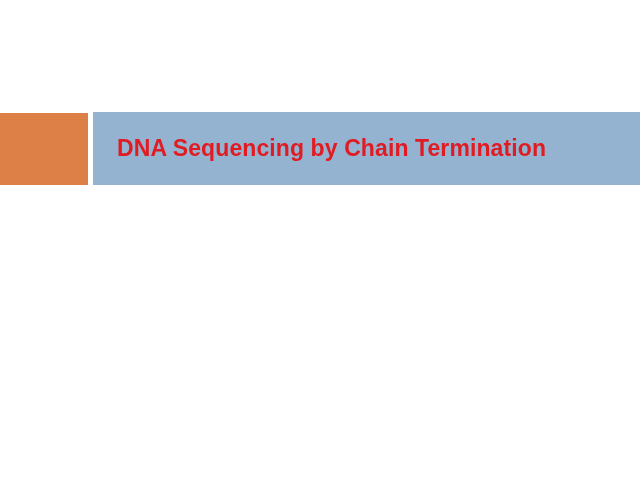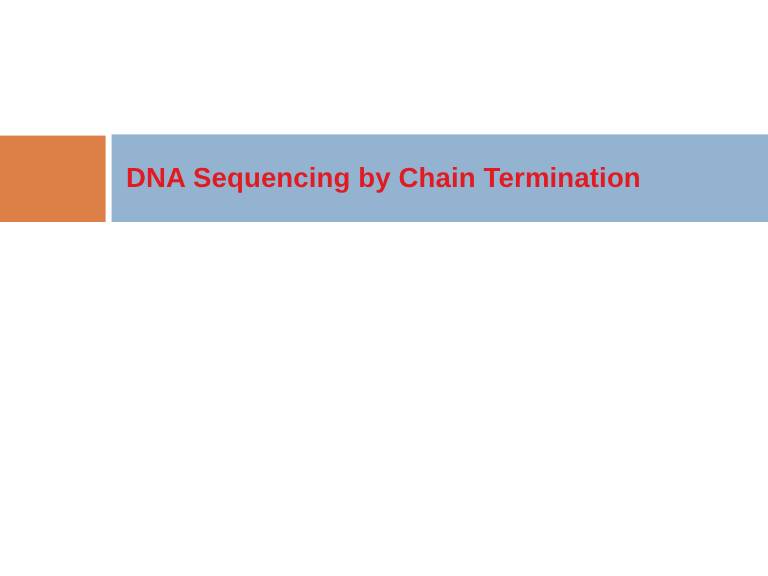--- a/index.html
+++ b/index.html
@@ -38,21 +38,21 @@
     top: 112px;
     width: 547px;
     height: 73px;
     background: #94b3d1;
     display: flex;
     align-items: center;
   }
 
   #slide-title {
     margin: 0;
-    padding: 0 0 0 12px;
+    padding: 0 0 0 24px;
     font-family: "Liberation Sans", sans-serif;
     font-size: 23px;
     font-weight: bold;
     line-height: 1.1;
     color: #e11b22;
     letter-spacing: 0.1px;
     white-space: nowrap;
   }
 
   

